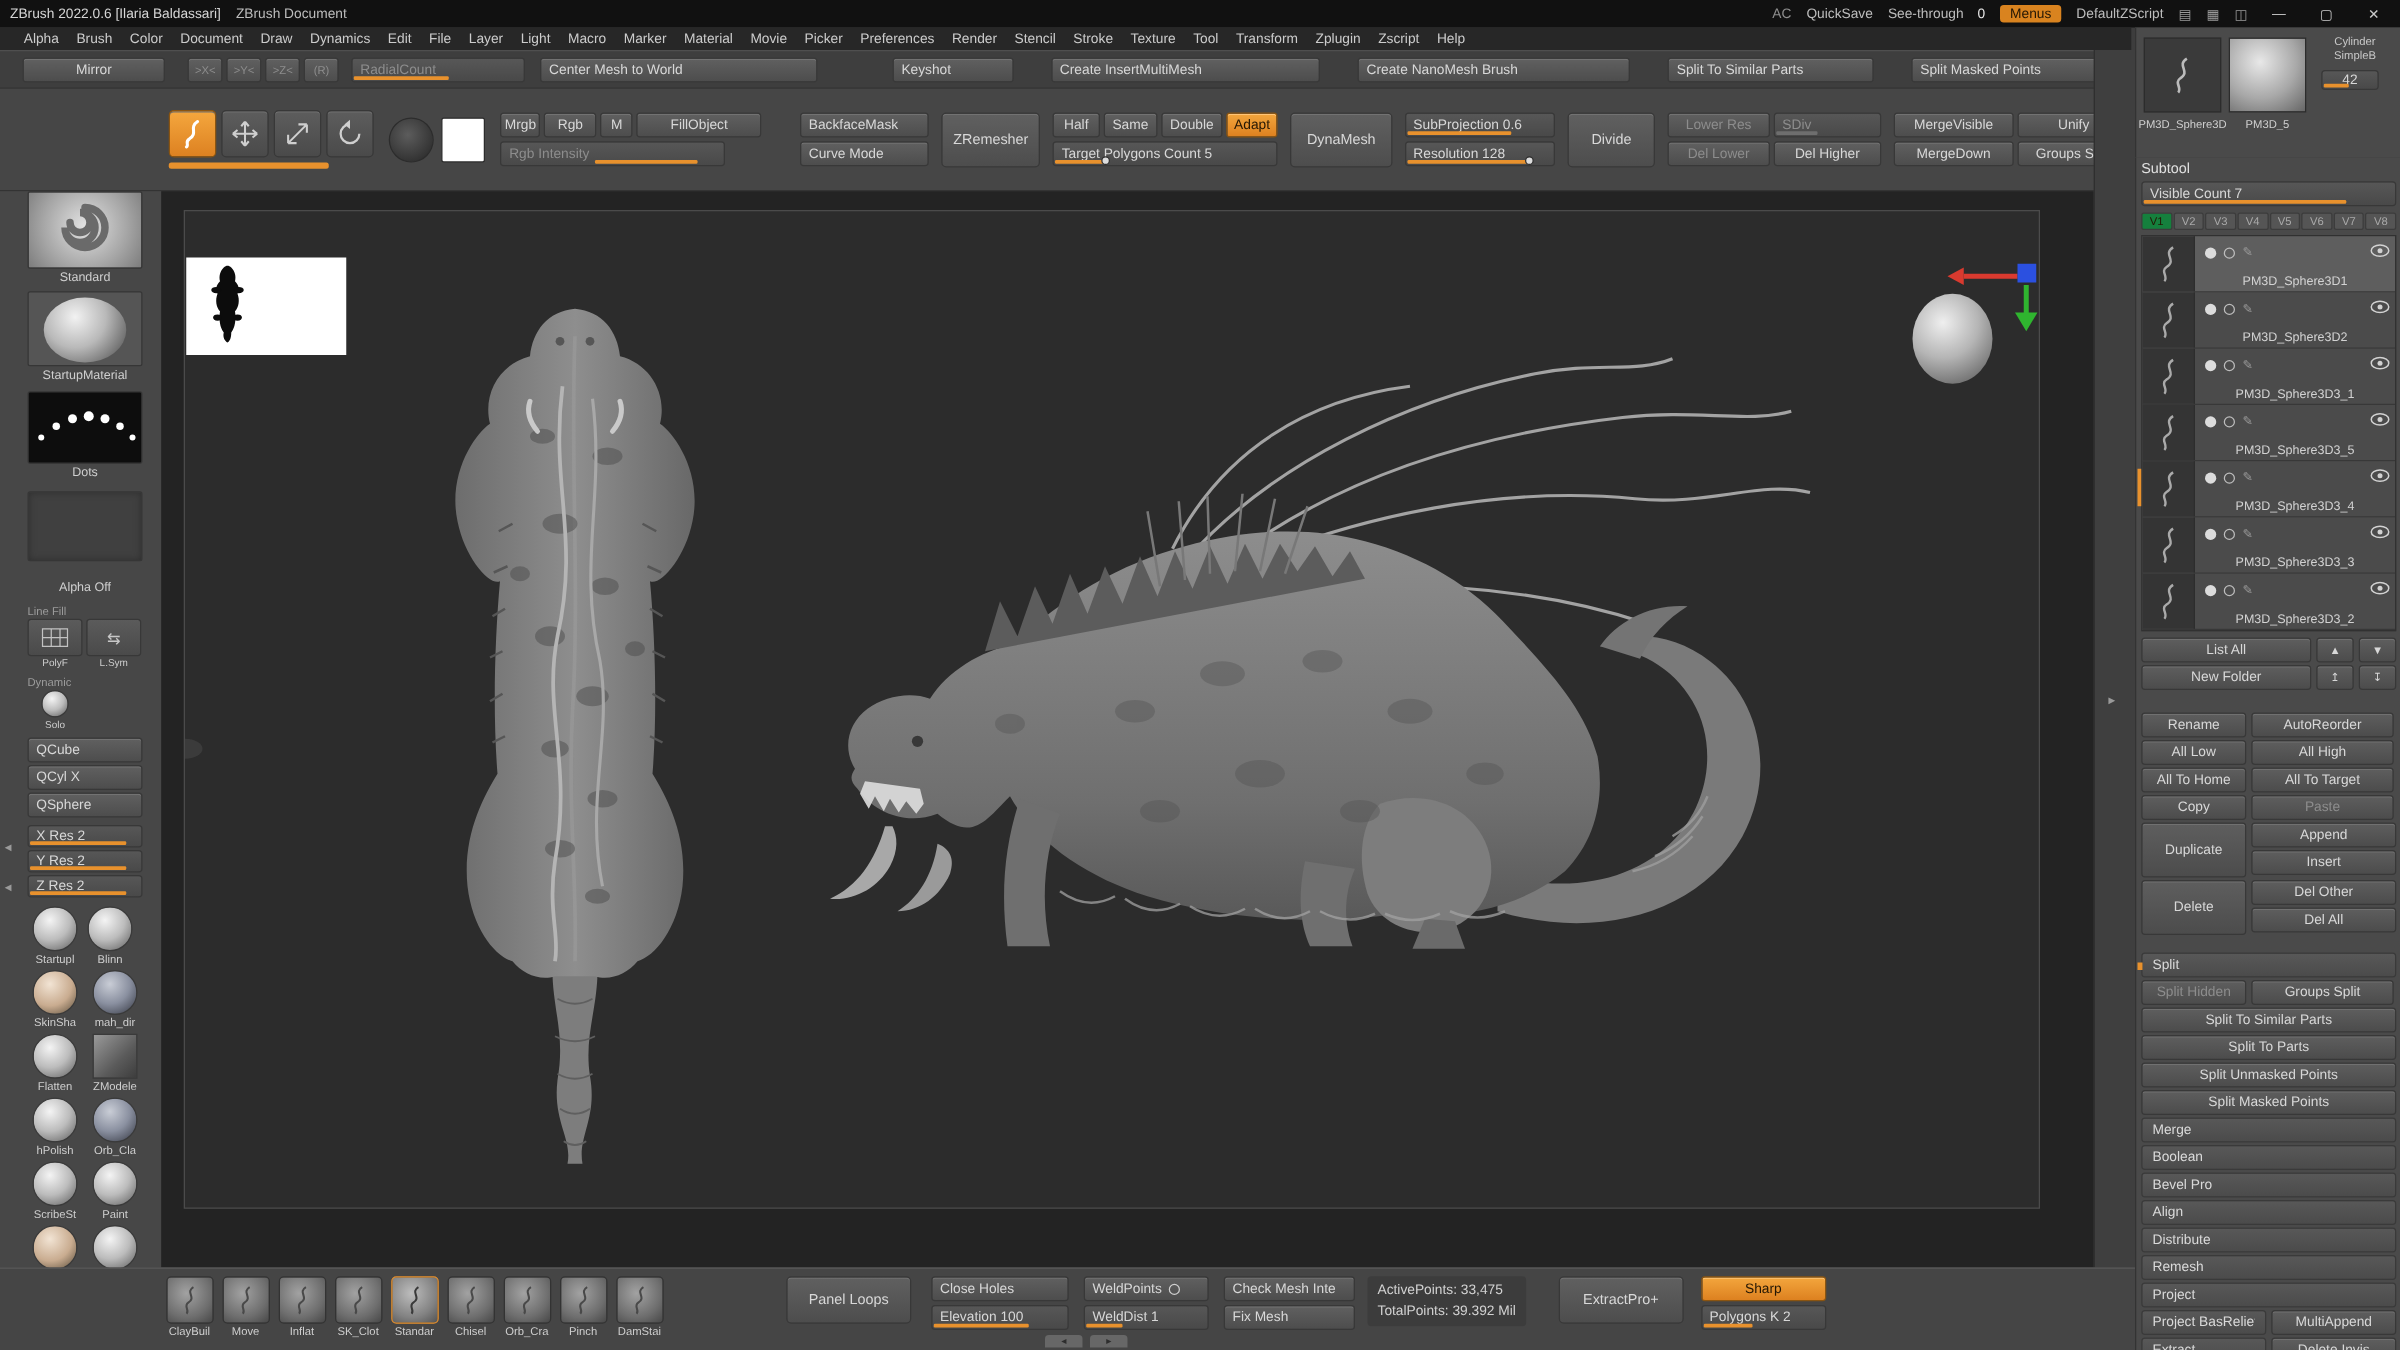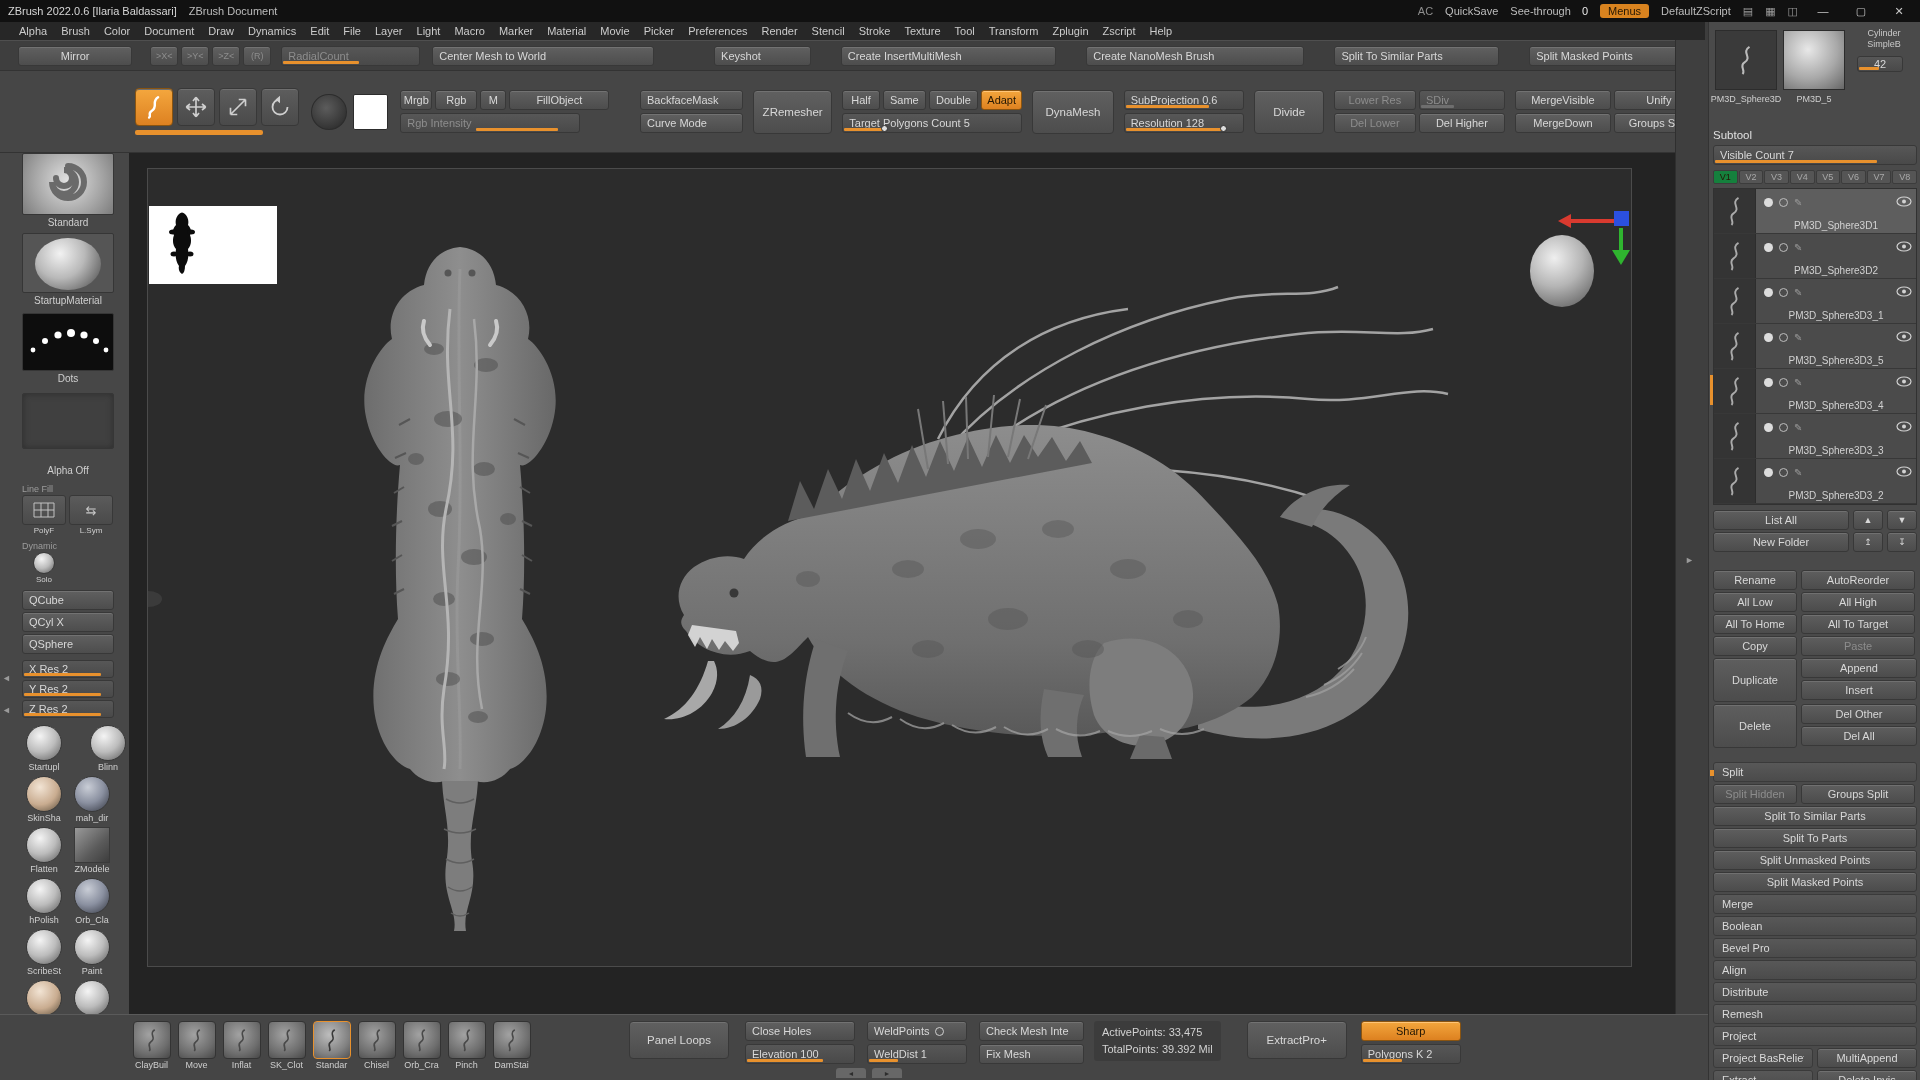--- a/index.html
+++ b/index.html
@@ -342,21 +342,21 @@
       </div>
     <div class="zsl" style="margin-top:2px;height:18px">
         <span>Y Res 2</span>
         <span class="fill" style="width:85%"></span>
       </div>
     <div class="zsl" style="margin-top:2px;height:18px">
         <span>Z Res 2</span>
         <span class="fill" style="width:85%"></span>
       </div>
 
-    <div class="row" style="margin-top:7px;gap:20px">
+    <div class="row" style="margin-top:7px;gap:0">
       <div class="mcell">
           <div class="matball"></div>
           <div class="lbl">Startupl</div>
         </div>
       <div class="mcell">
           <div class="matball"></div>
           <div class="lbl">Blinn</div>
         </div>
     </div>
     <div class="row" style="margin-top:4px;gap:4px">

